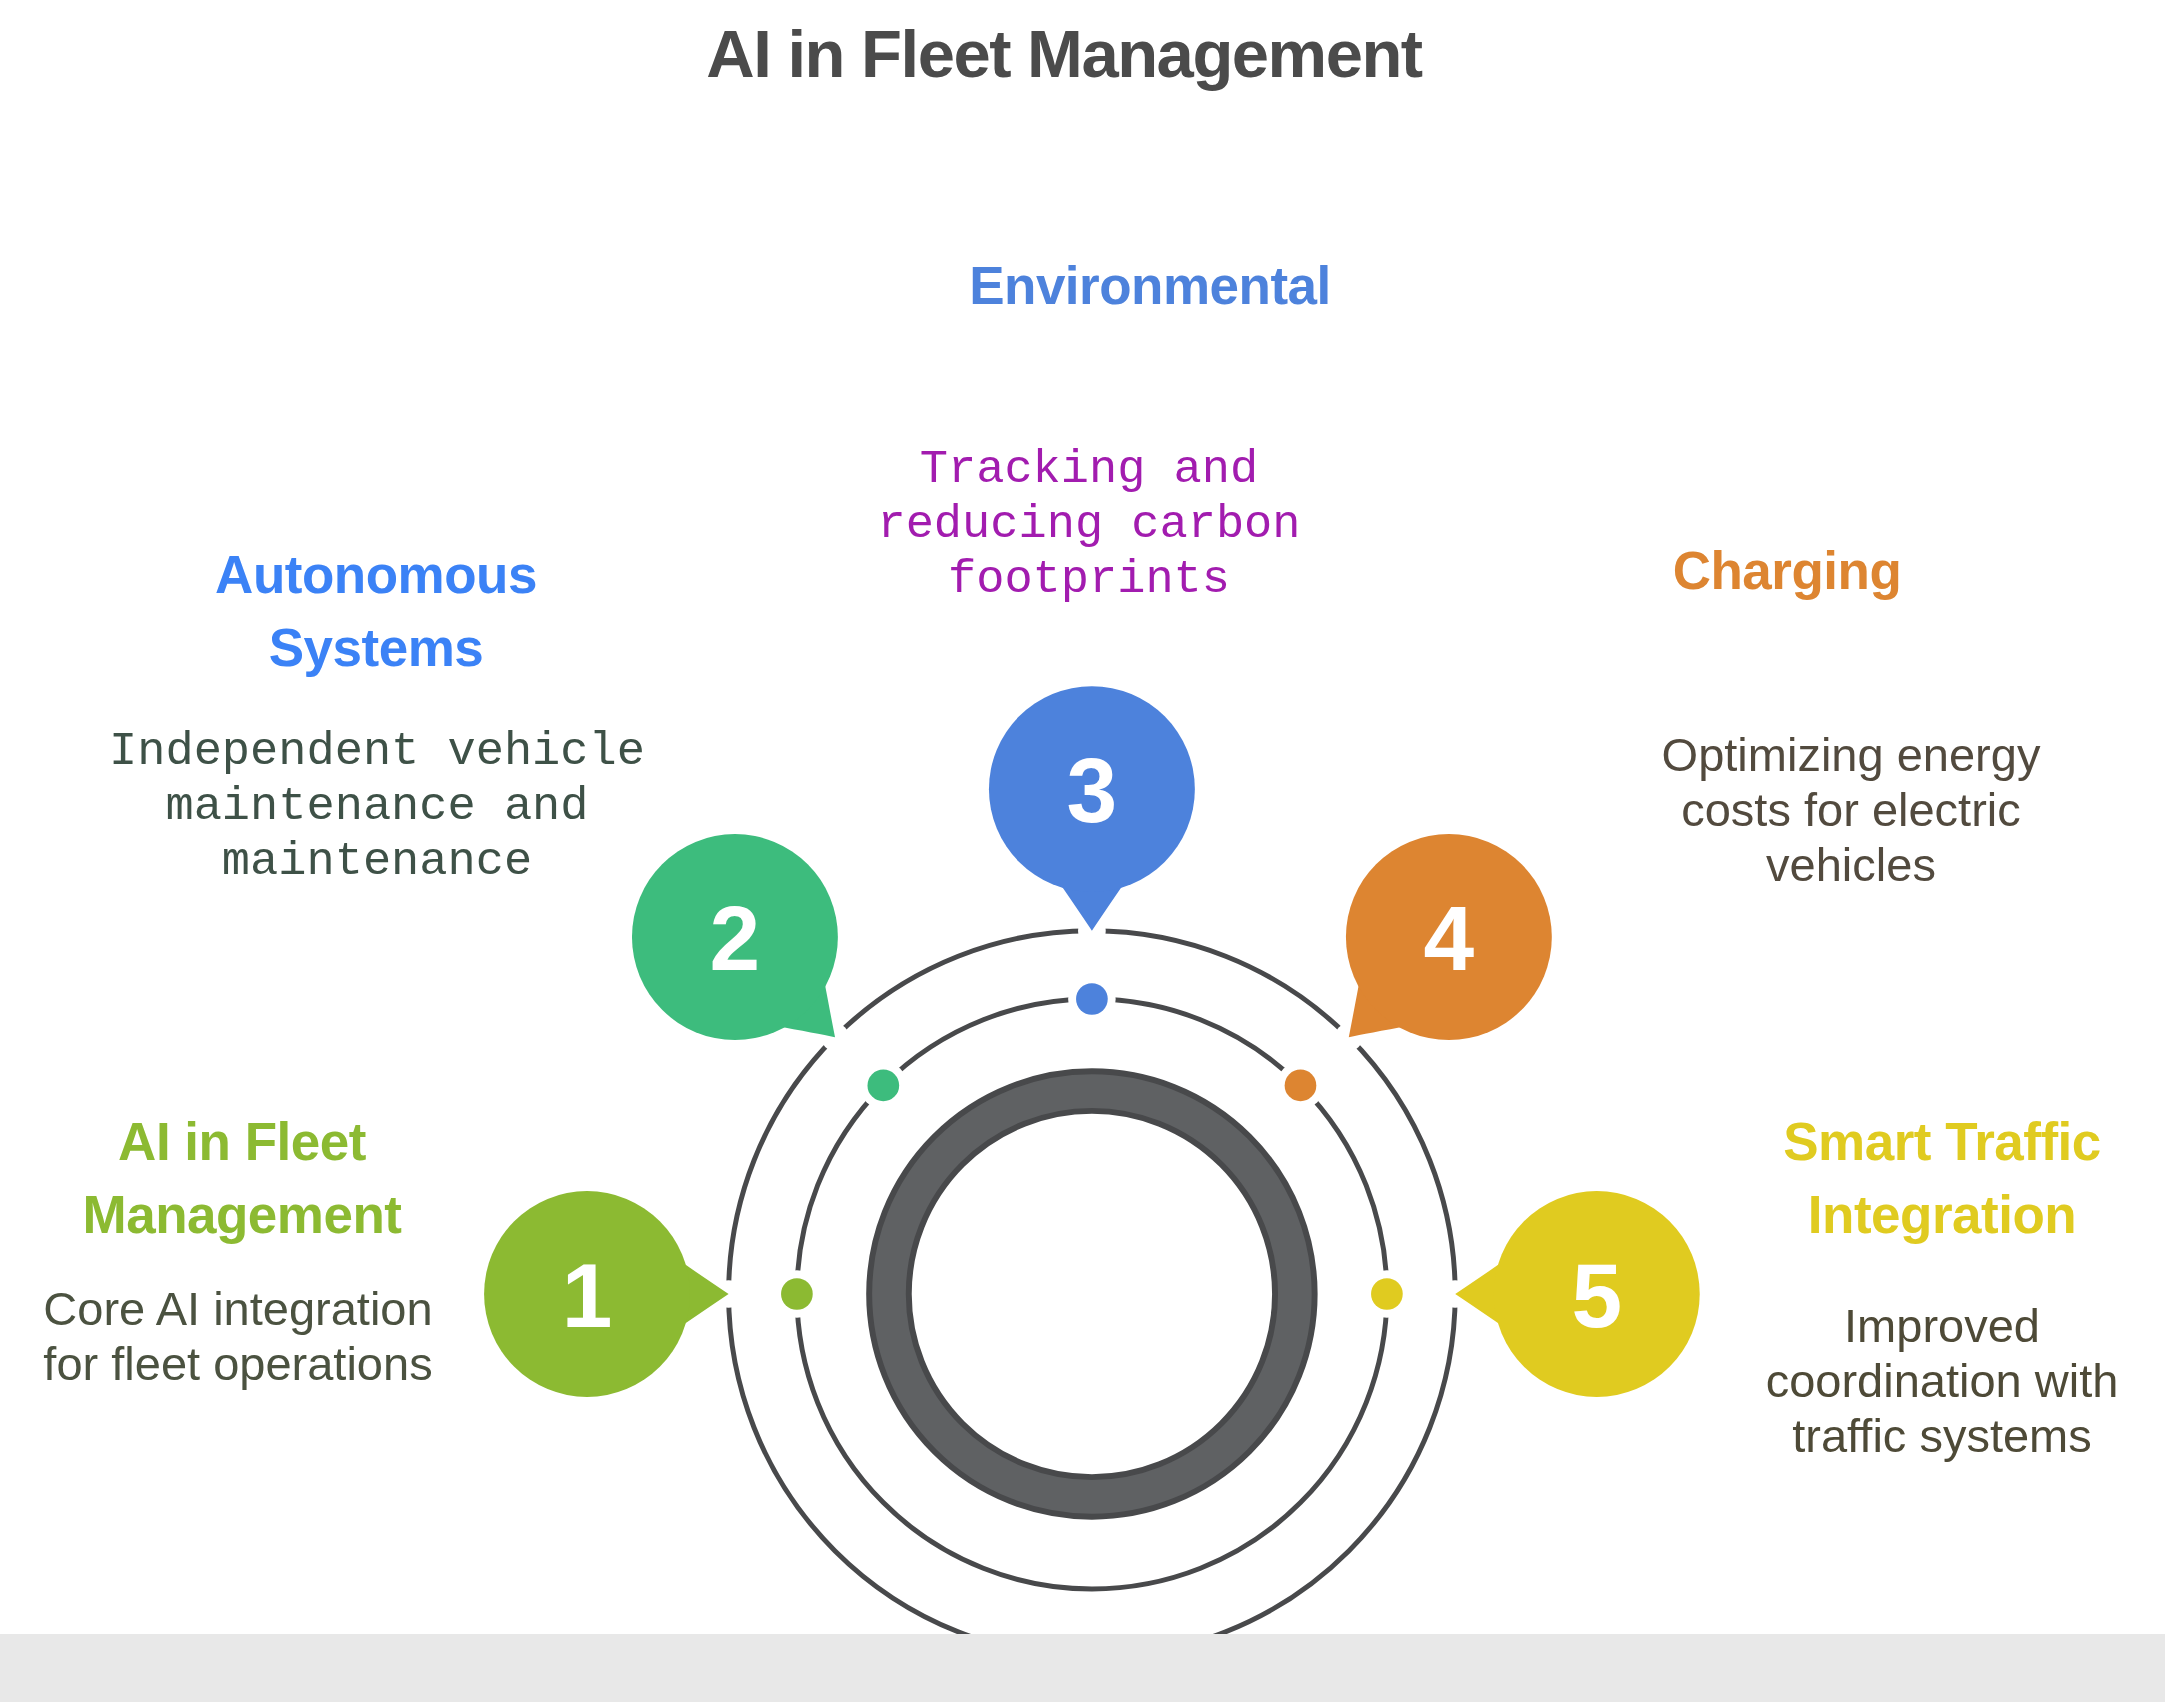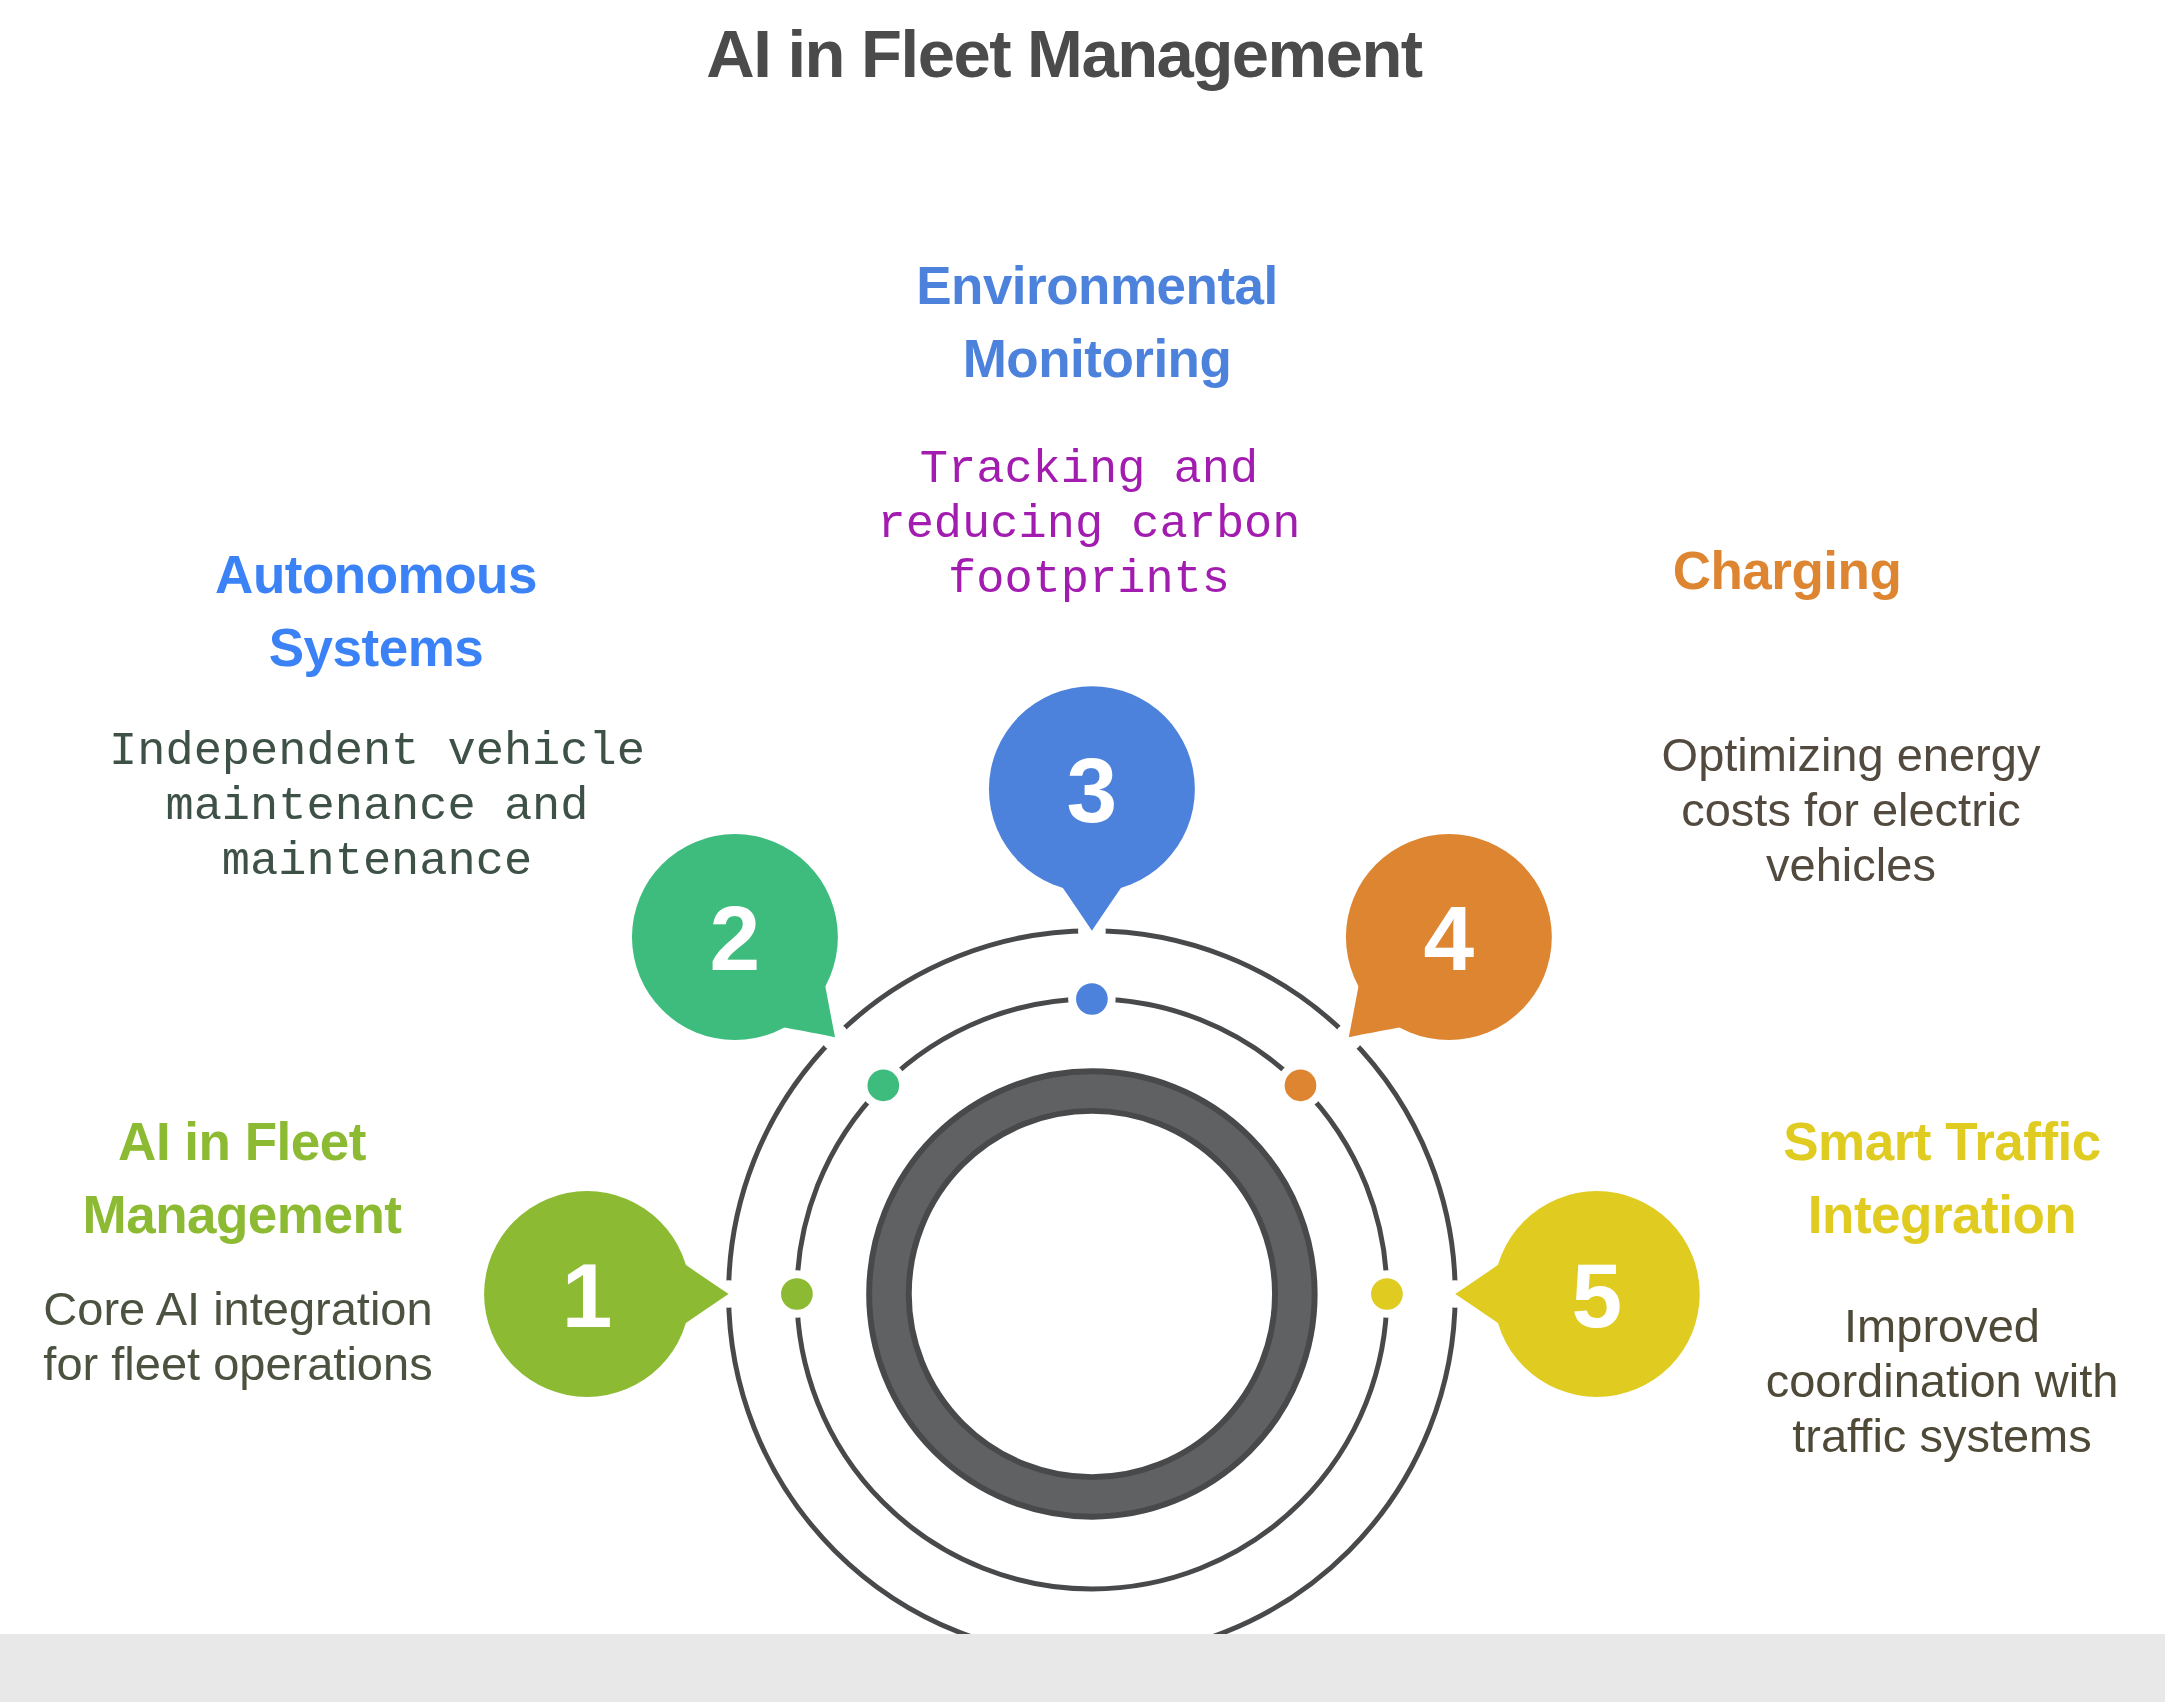--- a/index.html
+++ b/index.html
@@ -130,23 +130,22 @@
   <div class="tblock ttl" style="left: 376px; top: 538px; color: #3b82f6;">
     <span>Autonomous</span>
     <span>Systems</span>
   </div>
   <div class="tblock dsc" style="left: 377px; top: 724px; color: rgb(62, 81, 71); font-family: Liberation Mono, monospace;">
     <span>Independent vehicle</span>
     <span>maintenance and</span>
     <span>maintenance</span>
   </div>
 
-  <div class="tblock ttl" style="left: 1097px; top: 249px; color: rgb(77, 130, 220);">
+  <div class="tblock ttl" style="left: 1150px; top: 249px; color: rgb(77, 130, 220);">
     <span>Environmental</span>
-    <span>Monitoring</span>
   </div>
   <div class="tblock dsc" style="left: 1089px; top: 442px; color: #a21caf; font-family: Liberation Mono, monospace;">
     <span>Tracking and</span>
     <span>reducing carbon</span>
     <span>footprints</span>
   </div>
 
   <div class="tblock ttl" style="left: 1787px; top: 534px; color: rgb(221, 133, 49);">
     <span>Charging</span>
   </div>

